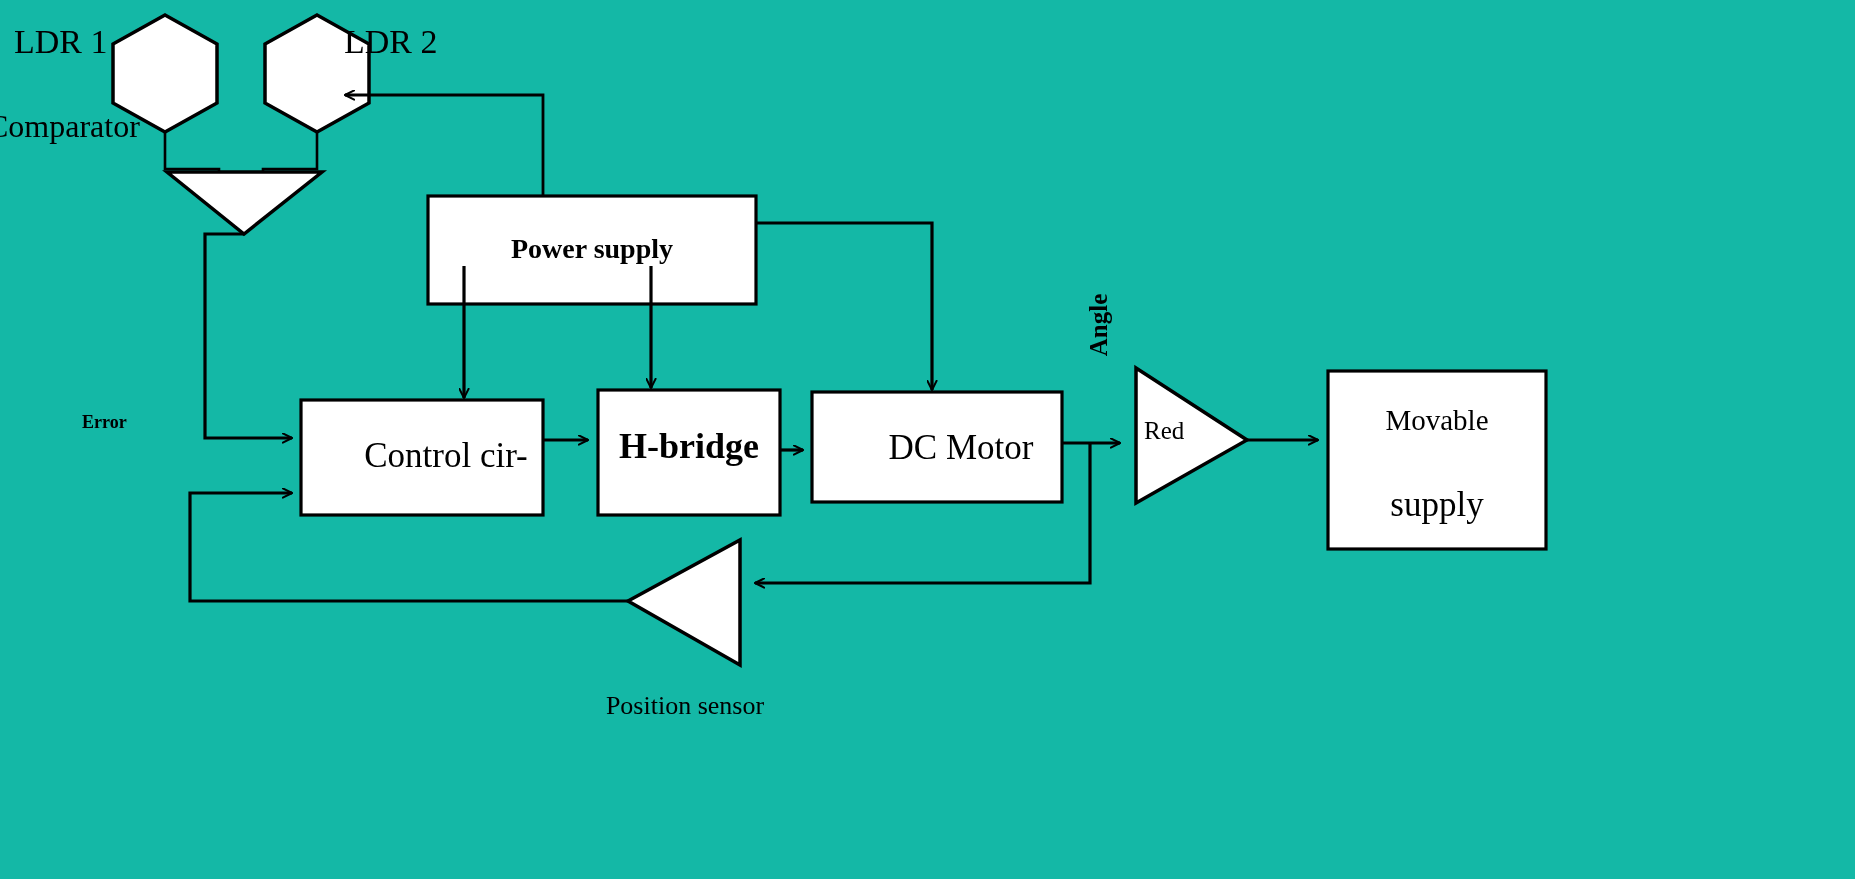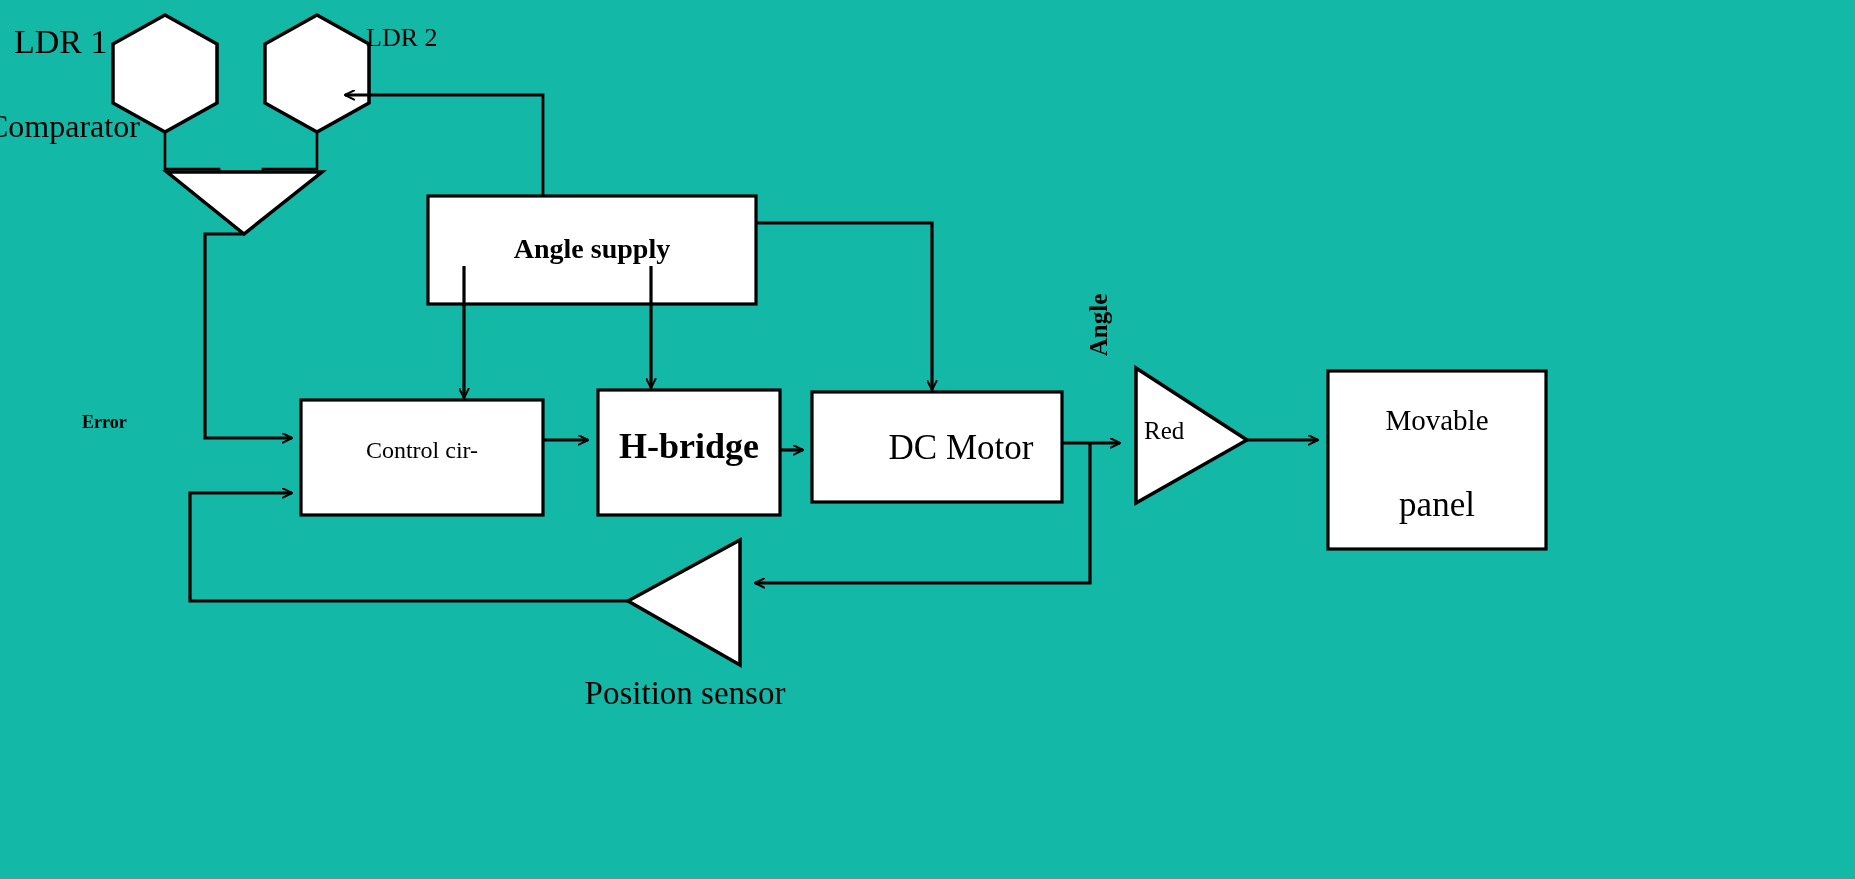--- a/index.html
+++ b/index.html
@@ -98,37 +98,37 @@
 
       <polygon points="740,540 740,665 628,601" stroke-width="3.5" fill="#ffffff"></polygon>
 
       <path d="M628,601 L190,601 L190,493 L292,493" stroke-width="3.2" marker-end="url(#arrowOpen)"></path>
 
     </g>
   </svg>
 
   <div class="lbl" style="left:14px; top:24px; font-size:34px;">LDR 1</div>
 
-  <div class="lbl" style="left:366px; top:24px; font-size:26px;">LDR 2</div>
+  <div class="lbl" style="left:344px; top:24px; font-size:34px;">LDR 2</div>
 
   <div class="lbl" style="left:-13px; top:110px; font-size:32px;">Comparator</div>
 
-  <div class="lbl lbl-bold lbl-center" style="left:428px; top:234px; width:328px; font-size:28px;">Angle supply</div>
+  <div class="lbl lbl-bold lbl-center" style="left:428px; top:234px; width:328px; font-size:28px;">Power supply</div>
 
   <div class="lbl lbl-bold" style="left:82px; top:413px; font-size:18px;">Error</div>
 
-  <div class="lbl lbl-center" style="left:301px; top:438px; width:242px; font-size:24px;">Control cir-</div>
+  <div class="lbl lbl-center" style="left:301px; top:438px; width:242px; font-size:35px;padding-left:24px;">Control cir-</div>
 
   <div class="lbl lbl-bold lbl-center" style="left:598px; top:428px; width:182px; font-size:36px;">H-bridge</div>
 
   <div class="lbl lbl-center" style="left:812px; top:430px; width:298px; font-size:35px;">DC Motor</div>
 
   <div class="lbl lbl-bold rot90" style="left:1112px; top:330px; font-size:25px;">Angle</div>
 
   <div class="lbl" style="left:1144px; top:418px; font-size:25px;">Red</div>
 
   <div class="lbl lbl-center" style="left:1328px; top:405px; width:218px; font-size:29px;">Movable</div>
 
-  <div class="lbl lbl-center" style="left:1328px; top:487px; width:218px; font-size:35px;">panel</div>
+  <div class="lbl lbl-center" style="left:1328px; top:487px; width:218px; font-size:35px;">supply</div>
 
-  <div class="lbl lbl-center" style="left:520px; top:676px; width:330px; font-size:33px;">Position sensor</div>
+  <div class="lbl lbl-center" style="left:520px; top:692px; width:330px; font-size:26px;">Position sensor</div>
 
 </div>
 
 </body></html>

